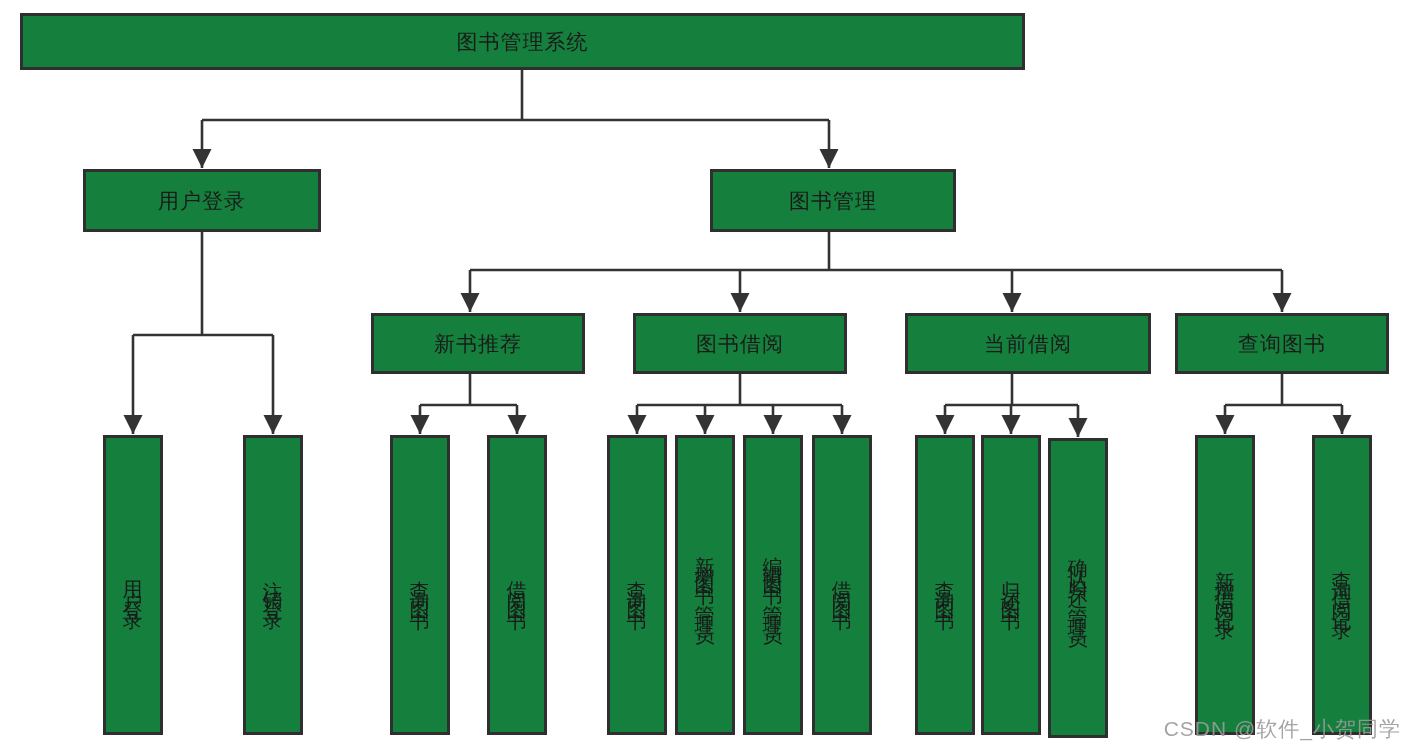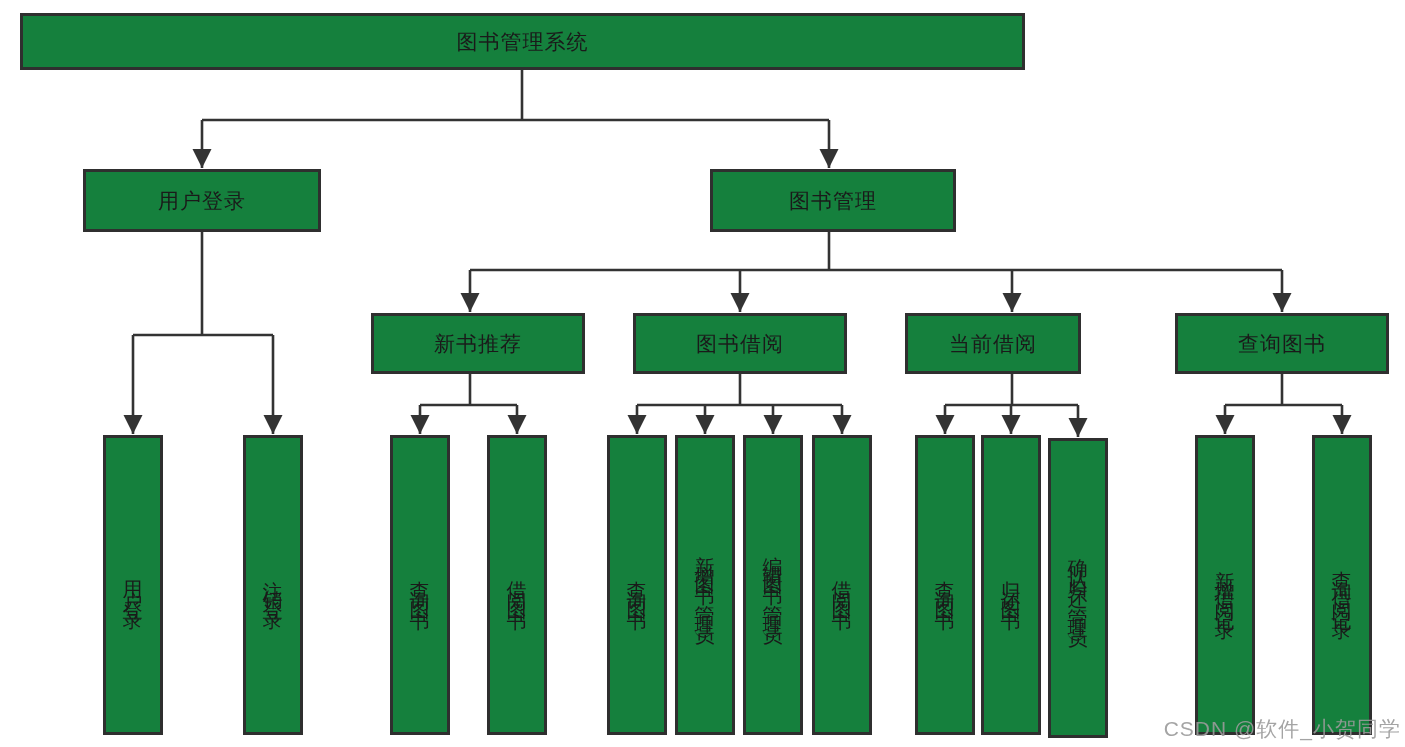--- a/index.html
+++ b/index.html
@@ -108,21 +108,21 @@
     <line x1="1342" y1="405" x2="1342" y2="434" marker-end="url(#arrow)"></line>
   </svg>
 
   <div class="node" style="left:20px; top:13px; width:1005px; height:57px;">图书管理系统</div>
 
   <div class="node" style="left:83px; top:169px; width:238px; height:63px;">用户登录</div>
   <div class="node" style="left:710px; top:169px; width:246px; height:63px;">图书管理</div>
 
   <div class="node" style="left:371px; top:313px; width:214px; height:61px;">新书推荐</div>
   <div class="node" style="left:633px; top:313px; width:214px; height:61px;">图书借阅</div>
-  <div class="node" style="left:905px; top:313px; width:176px; height:61px;">当前借阅</div>
+  <div class="node" style="left:905px; top:313px; width:246px; height:61px;">当前借阅</div>
   <div class="node" style="left:1175px; top:313px; width:214px; height:61px;">查询图书</div>
 
   <div class="node vnode" style="left:103px; top:435px; width:60px; height:300px;">用户登录</div>
   <div class="node vnode" style="left:243px; top:435px; width:60px; height:300px;">注销登录</div>
 
   <div class="node vnode" style="left:390px; top:435px; width:60px; height:300px;">查询图书</div>
   <div class="node vnode" style="left:487px; top:435px; width:60px; height:300px;">借阅图书</div>
 
   <div class="node vnode" style="left:607px; top:435px; width:60px; height:300px;">查询图书</div>
   <div class="node vnode" style="left:675px; top:435px; width:60px; height:300px;">新增图书（管理员）</div>

